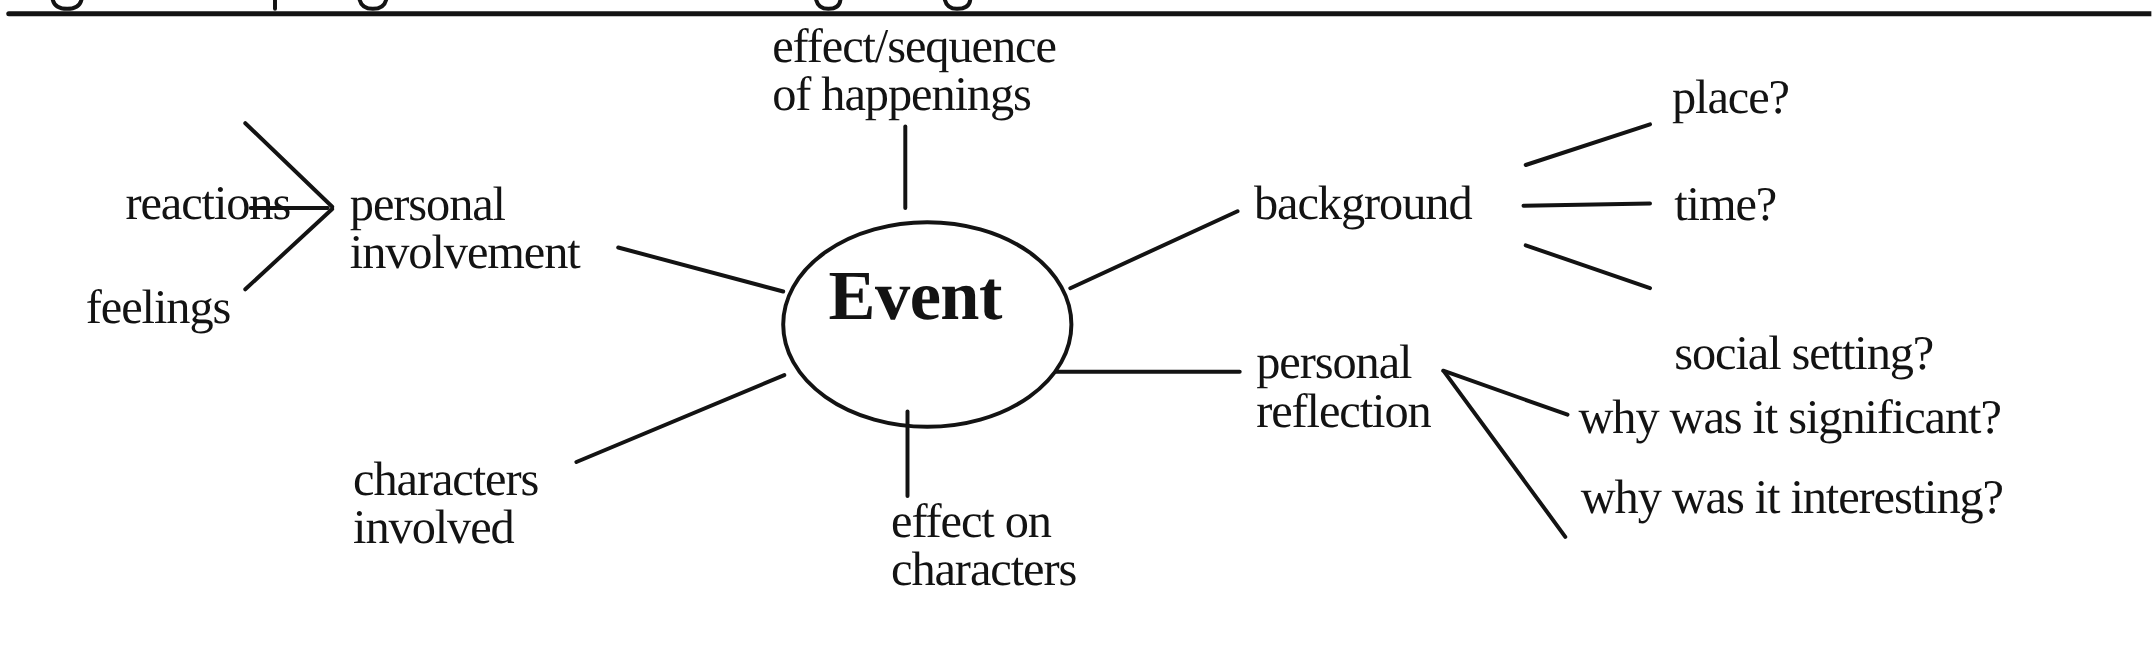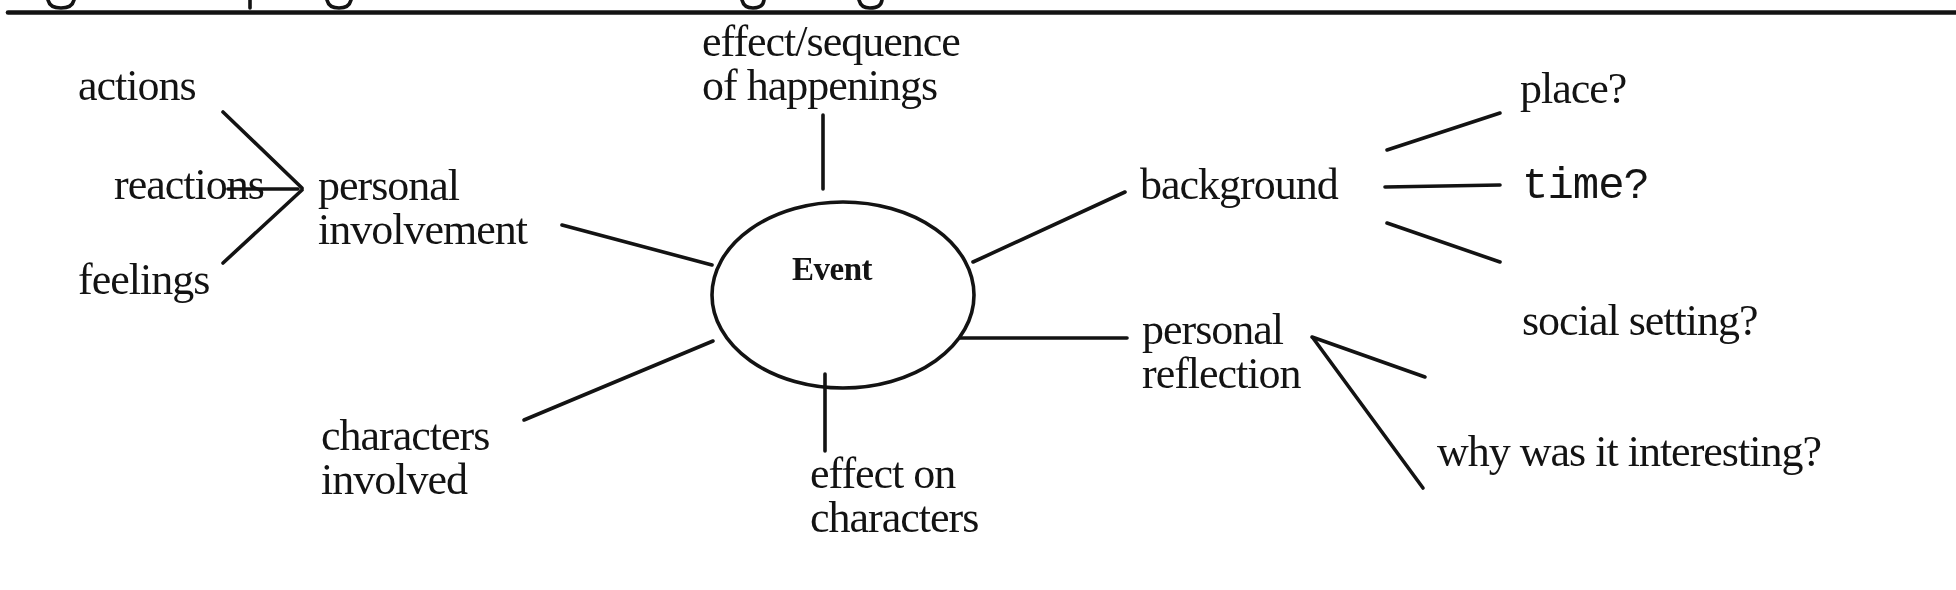--- a/index.html
+++ b/index.html
@@ -5,21 +5,21 @@
   html, body { margin:0; padding:0; background:#ffffff; }
   .stage {
     position:relative; width:1956px; height:590px; background:#ffffff;
     font-family:"Liberation Serif", serif; color:#131313; overflow:hidden;
   }
   .lbl {
     position:absolute; font-size:44px; line-height:44px; letter-spacing:-1px;
     white-space:pre-line; color:#131313;
   }
   .center-lbl {
-    position:absolute; font-weight:700; font-size:33px; letter-spacing:-0.5px;
+    position:absolute; font-weight:700; font-size:64px; letter-spacing:-0.5px;
     transform:translate(-50%,-50%); white-space:nowrap;
   }
   svg.lines { position:absolute; left:0; top:0; width:1956px; height:590px; }
   svg.lines * { stroke:#131313; stroke-width:3.6px; fill:none; stroke-linecap:round; }
   svg.lines .rule { stroke-width:4.6px; }
 </style>
 </head>
 <body>
 
 <div class="stage">
@@ -56,32 +56,32 @@
     <line x1="1313" y1="338" x2="1423" y2="488"></line>
   </svg>
 
   <div class="center-lbl" style="left:832px; top:269px;">Event</div>
 
   <div class="lbl" style="left:702px; top:20px;">effect/sequence
 of happenings</div>
 
   <div class="lbl" style="left:318px; top:164px;">personal
 involvement</div>
-  <div class="lbl" style="left:78px; top:64px;">actions</div>
   <div class="lbl" style="left:78px; top:163px;margin-left:36px;">reactions</div>
   <div class="lbl" style="left:78px; top:258px;">feelings</div>
 
   <div class="lbl" style="left:321px; top:414px;">characters
 involved</div>
 
   <div class="lbl" style="left:810px; top:452px;">effect on
 characters</div>
 
   <div class="lbl" style="left:1520px; top:67px;">place?</div>
   <div class="lbl" style="left:1140px; top:163px;">background</div>
-  <div class="lbl" style="left:1522px; top:164px;font-family:Liberation Mono, monospace;">time?</div>
+  <div class="lbl" style="left:1522px; top:164px;">time?</div>
   <div class="lbl" style="left:1522px; top:261px;margin-top:38px;">social setting?</div>
 
   <div class="lbl" style="left:1142px; top:308px;">personal
 reflection</div>
+  <div class="lbl" style="left:1435px; top:358px;">why was it significant?</div>
   <div class="lbl" style="left:1437px; top:430px;">why was it interesting?</div>
 
 </div>
 
 </body></html>

